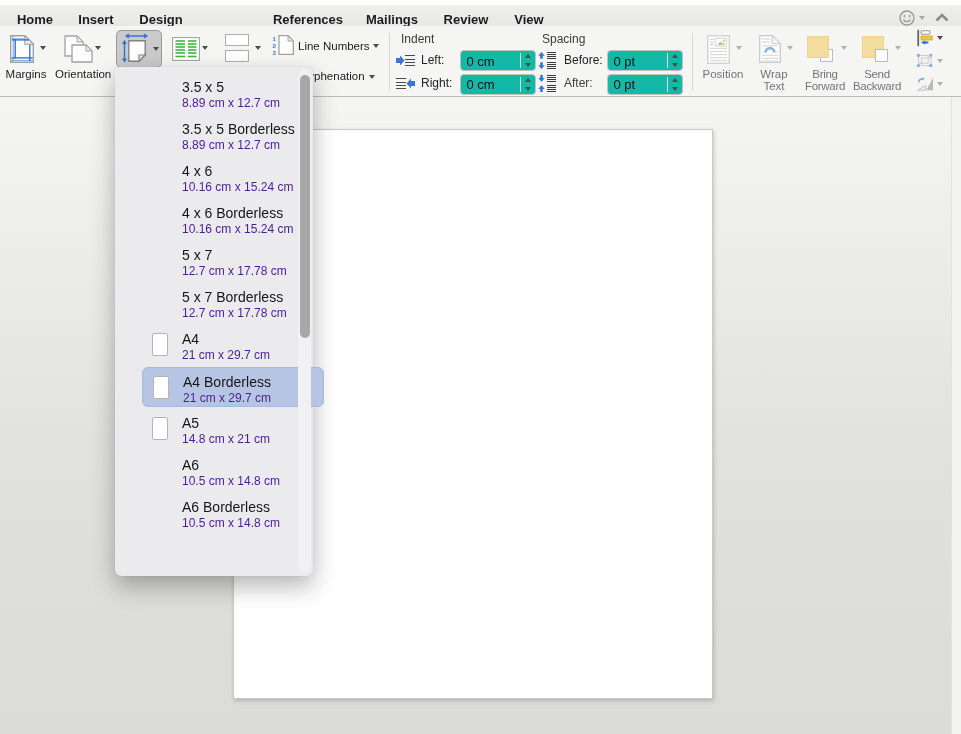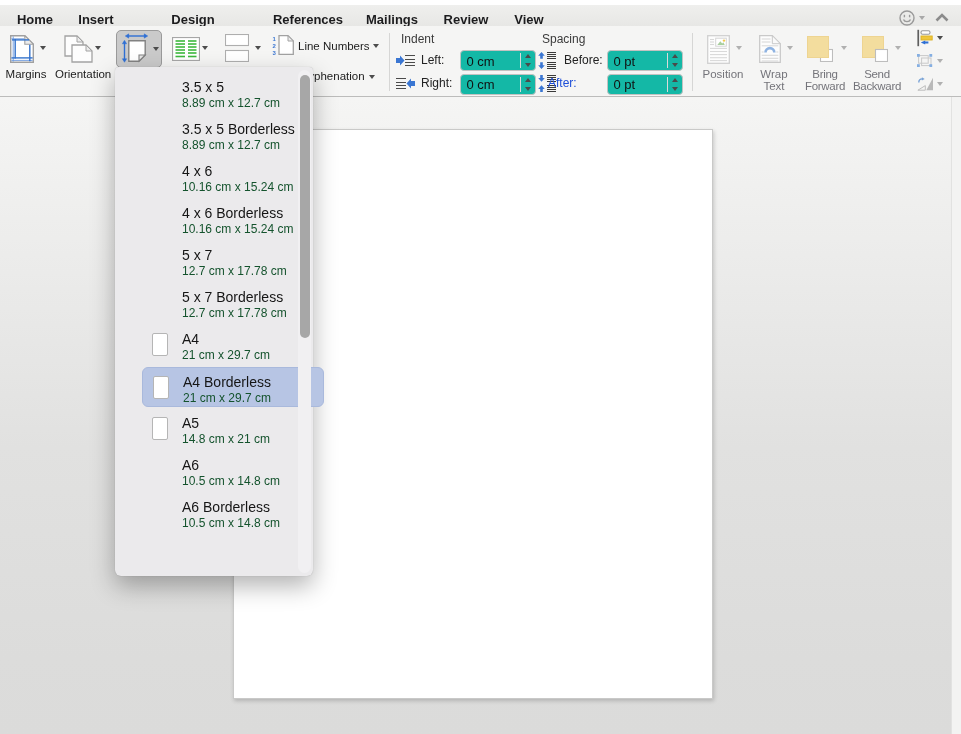--- a/index.html
+++ b/index.html
@@ -41,38 +41,38 @@
           border:1px solid #c9c9c8; box-shadow:1px 2px 4px rgba(0,0,0,0.18); }
   .scrolltrack { position:absolute; right:0; top:0; width:10px; height:637px; background:#f3f3f2;
                  border-left:1px solid #e2e2e1; }
 
   
   .menu { position:absolute; left:115px; top:67px; width:198px; height:509px; background:#ebeaec;
           border-radius:4px 4px 6px 6px; box-shadow:0 10px 25px rgba(0,0,0,0.3), 0 0 1px rgba(0,0,0,0.25);
           z-index:50; }
   .mi { position:absolute; left:0.5px; width:182px; height:40px;margin-left:26px; }
   .mi .t1 { position:absolute; left:40.5px; top:6px; font-size:14px; color:#151515; white-space:nowrap; }
-  .mi .t2 { position:absolute; left:40.5px; top:23px; font-size:12px; color:#14532d; white-space:nowrap;text-align:right; }
+  .mi .t2 { position:absolute; left:40.5px; top:23px; font-size:12px; color:#4c1d95; white-space:nowrap;text-align:right; }
   .mi.hl { background:#b7c5e4; border:1px solid #a9b9dc; border-radius:6px; }
   .chk { position:absolute; left:10.5px; top:8px; width:16px; height:23px; background:#fff;
          border:1px solid #b5b5b5; border-radius:2px; }
   .track { position:absolute; left:183px; top:3px; width:13px; height:503px; background:#f1f0f2; border-radius:6.5px; }
   .thumb { position:absolute; left:185px; top:8px; width:10px; height:263px; background:#a7a7a7; border-radius:5px; }
 </style>
 </head>
 <body>
   <div class="docarea">
     <div class="page"></div>
     <div class="scrolltrack"></div>
   </div>
 
   <div class="tabbar">
     <div class="tab" style="left:13px; width:44px;">Home</div>
     <div class="tab" style="left:75px; width:42px;">Insert</div>
-    <div class="tab" style="left:135px; width:52px;margin-left:32px;">Design</div>
+    <div class="tab" style="left:135px; width:52px;">Design</div>
     <div class="tab sel" style="left:195px; width:65px;">Layout</div>
     <div class="tab" style="left:270px; width:76px;">References</div>
     <div class="tab" style="left:362px; width:60px;">Mailings</div>
     <div class="tab" style="left:440px; width:52px;">Review</div>
     <div class="tab" style="left:512px; width:34px;">View</div>
     <svg class="abs" style="left:899px; top:5px;" width="16" height="16" viewBox="0 0 16 16">
       <circle cx="8" cy="8" r="7" fill="none" stroke="#9a9a9a" stroke-width="1.4"></circle>
       <line x1="5.4" y1="4.8" x2="5.4" y2="7.3" stroke="#9a9a9a" stroke-width="1.4"></line>
       <line x1="10.6" y1="4.8" x2="10.6" y2="7.3" stroke="#9a9a9a" stroke-width="1.4"></line>
       <path d="M4.5,9.5 A3.7,3.2 0 0 0 11.5,9.5" fill="none" stroke="#9a9a9a" stroke-width="1.4"></path>
@@ -242,21 +242,21 @@
         <line x1="9" y1="6.5" x2="18" y2="6.5"></line>
       </g>
       <path d="M3.5,10.2 L6.8,14 L4.8,14 L4.8,17 L2.2,17 L2.2,14 L0.2,14 Z" fill="#3a76d2"></path>
       <g stroke="#3a3a3a" stroke-width="1" shape-rendering="crispEdges">
         <line x1="9" y1="10.5" x2="18" y2="10.5"></line>
         <line x1="9" y1="12.5" x2="18" y2="12.5"></line>
         <line x1="9" y1="14.5" x2="18" y2="14.5"></line>
         <line x1="9" y1="16.5" x2="18" y2="16.5"></line>
       </g>
     </svg>
-    <div class="glabel gray2" style="left:548px; top:51px; color:#1d4ed8;">After:</div>
+    <div class="glabel gray2" style="left:564px; top:51px; color:#404040;">After:</div>
     <div class="spin" style="left:607px; top:47.5px;">
       <span class="txt">0 pt</span>
       <span class="sdiv"></span>
       <span class="up"></span>
       <span class="dn"></span>
     </div>
 
     <svg class="abs" style="left:707px; top:9px;" width="23" height="29" viewBox="0 0 23 29">
       <rect x="0.7" y="0.7" width="21.6" height="27.6" fill="#fdfdfd" stroke="#d0d0d0" stroke-width="1.3"></rect>
       <g stroke="#d9d9d9" stroke-width="1.1">

